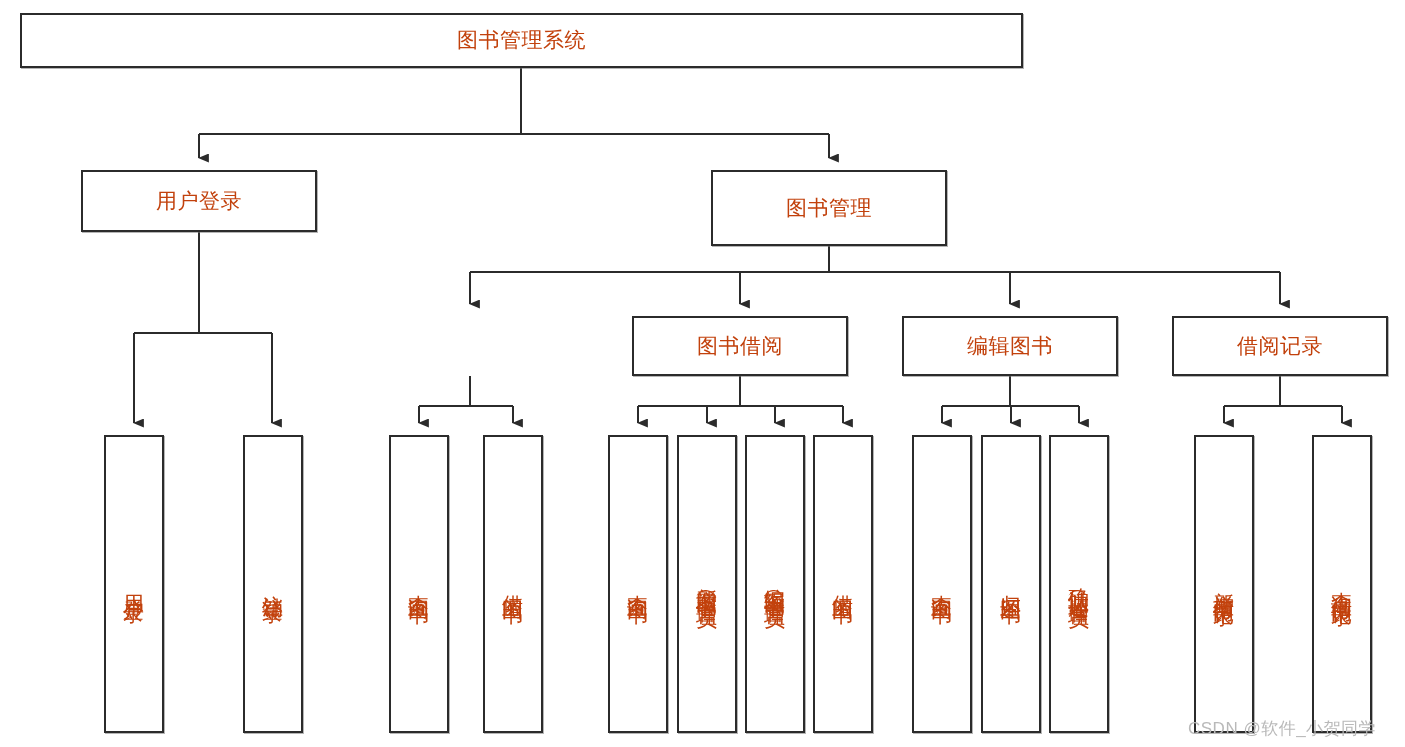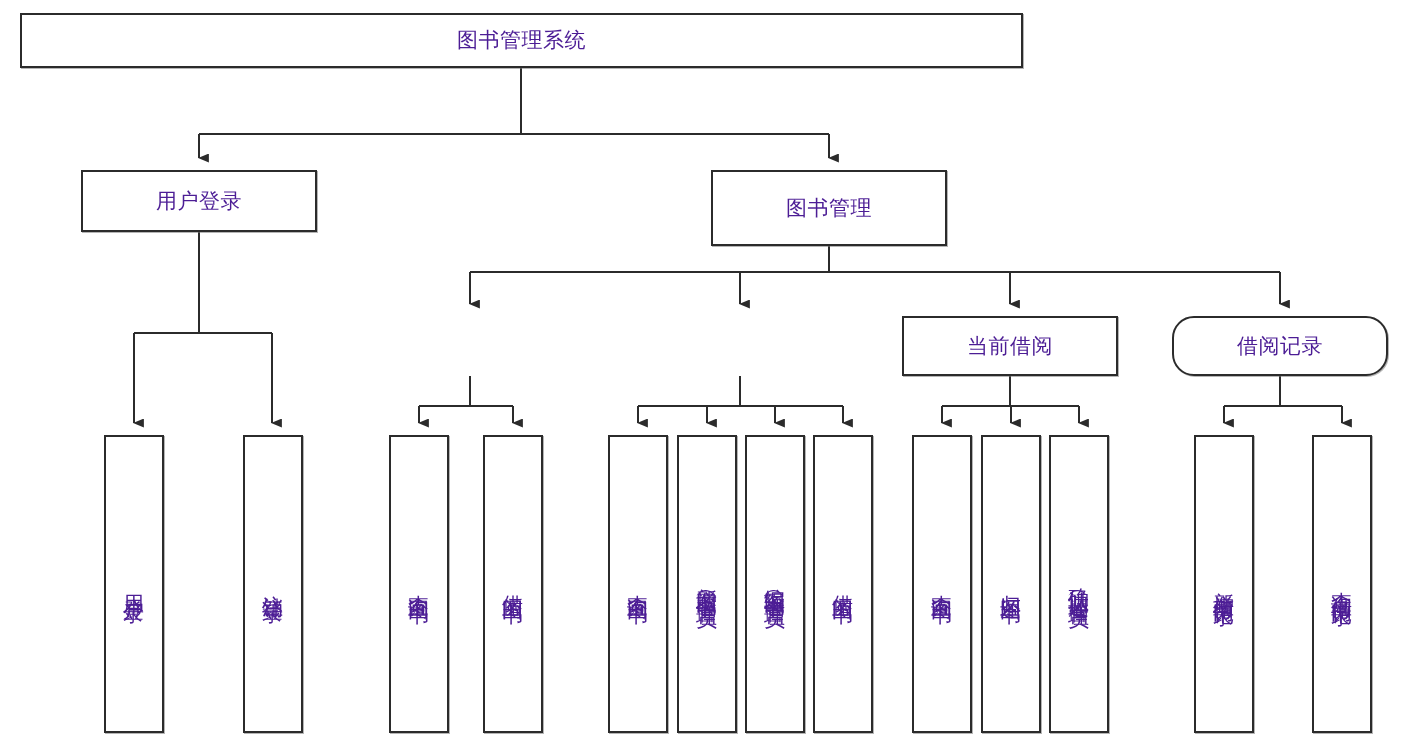--- a/index.html
+++ b/index.html
@@ -35,21 +35,21 @@
     border: 2px solid #2b2b2b;
     display: flex;
     align-items: center;
     justify-content: center;
     box-shadow: 1px 1px 0 rgba(120,120,120,0.55);
   }
   .node-label {
     font-size: 21px;
     line-height: 1.25;
     letter-spacing: 0.5px;
-    color: #4c1d95;
+    color: #c2410c;
     white-space: nowrap;
     text-align: left;
   }
   .node.vertical {
     align-items: center;
     justify-content: center;
   }
   .node.vertical .node-label {
     writing-mode: vertical-rl;
     text-orientation: upright;
@@ -127,24 +127,27 @@
     <span class="node-label">图书管理系统</span>
   </div>
 
   <div class="node" style="left:81px; top:170px; width:236px; height:62px;">
     <span class="node-label">用户登录</span>
   </div>
   <div class="node" style="left:711px; top:170px; width:236px; height:76px;">
     <span class="node-label">图书管理</span>
   </div>
 
+  <div class="node" style="left:632px; top:316px; width:216px; height:60px;">
+    <span class="node-label">图书借阅</span>
+  </div>
   <div class="node" style="left:902px; top:316px; width:216px; height:60px;">
-    <span class="node-label">当前借阅</span>
+    <span class="node-label">编辑图书</span>
   </div>
-  <div class="node" style="left:1172px; top:316px; width:216px; height:60px;border-radius:22px;">
+  <div class="node" style="left:1172px; top:316px; width:216px; height:60px;">
     <span class="node-label">借阅记录</span>
   </div>
 
   <div class="node vertical" style="left:104px; top:435px; width:60px; height:298px;">
     <span class="node-label">用户登录</span>
   </div>
   <div class="node vertical" style="left:243px; top:435px; width:60px; height:298px;">
     <span class="node-label">注销登录</span>
   </div>
   <div class="node vertical" style="left:389px; top:435px; width:60px; height:298px;">
@@ -174,14 +177,15 @@
   <div class="node vertical" style="left:1049px; top:435px; width:60px; height:298px;">
     <span class="node-label">确认归还（管理员）</span>
   </div>
   <div class="node vertical" style="left:1194px; top:435px; width:60px; height:298px;">
     <span class="node-label">新增借阅记录</span>
   </div>
   <div class="node vertical" style="left:1312px; top:435px; width:60px; height:298px;">
     <span class="node-label">查询借阅记录</span>
   </div>
 
+  <div class="watermark" style="left:1188px; top:717px;">CSDN @软件_小贺同学</div>
 
 </div>
 
 </body></html>

